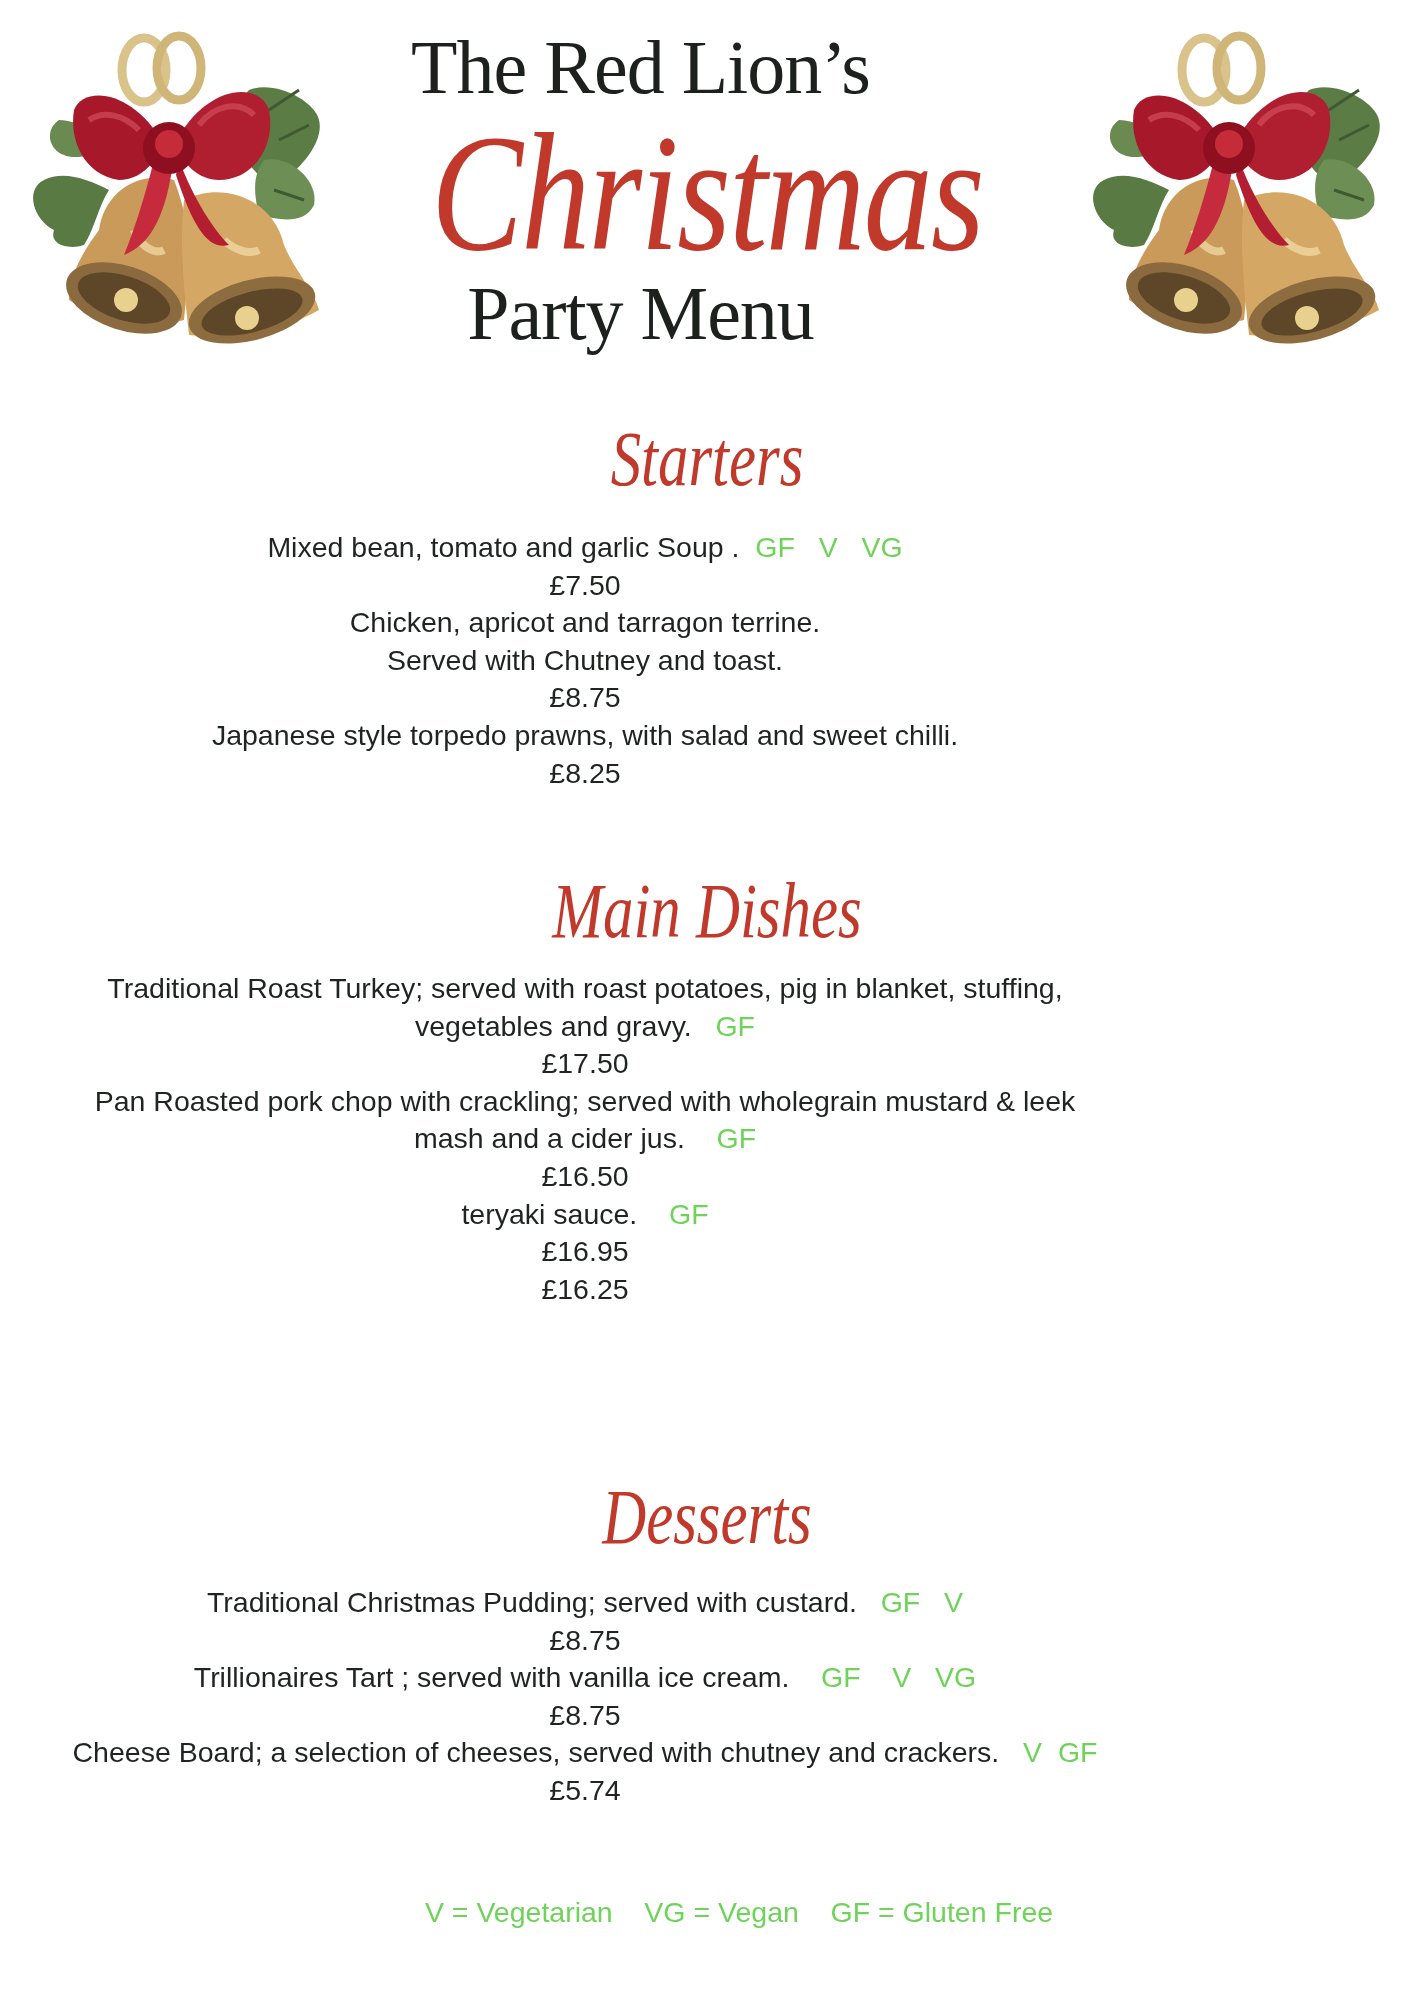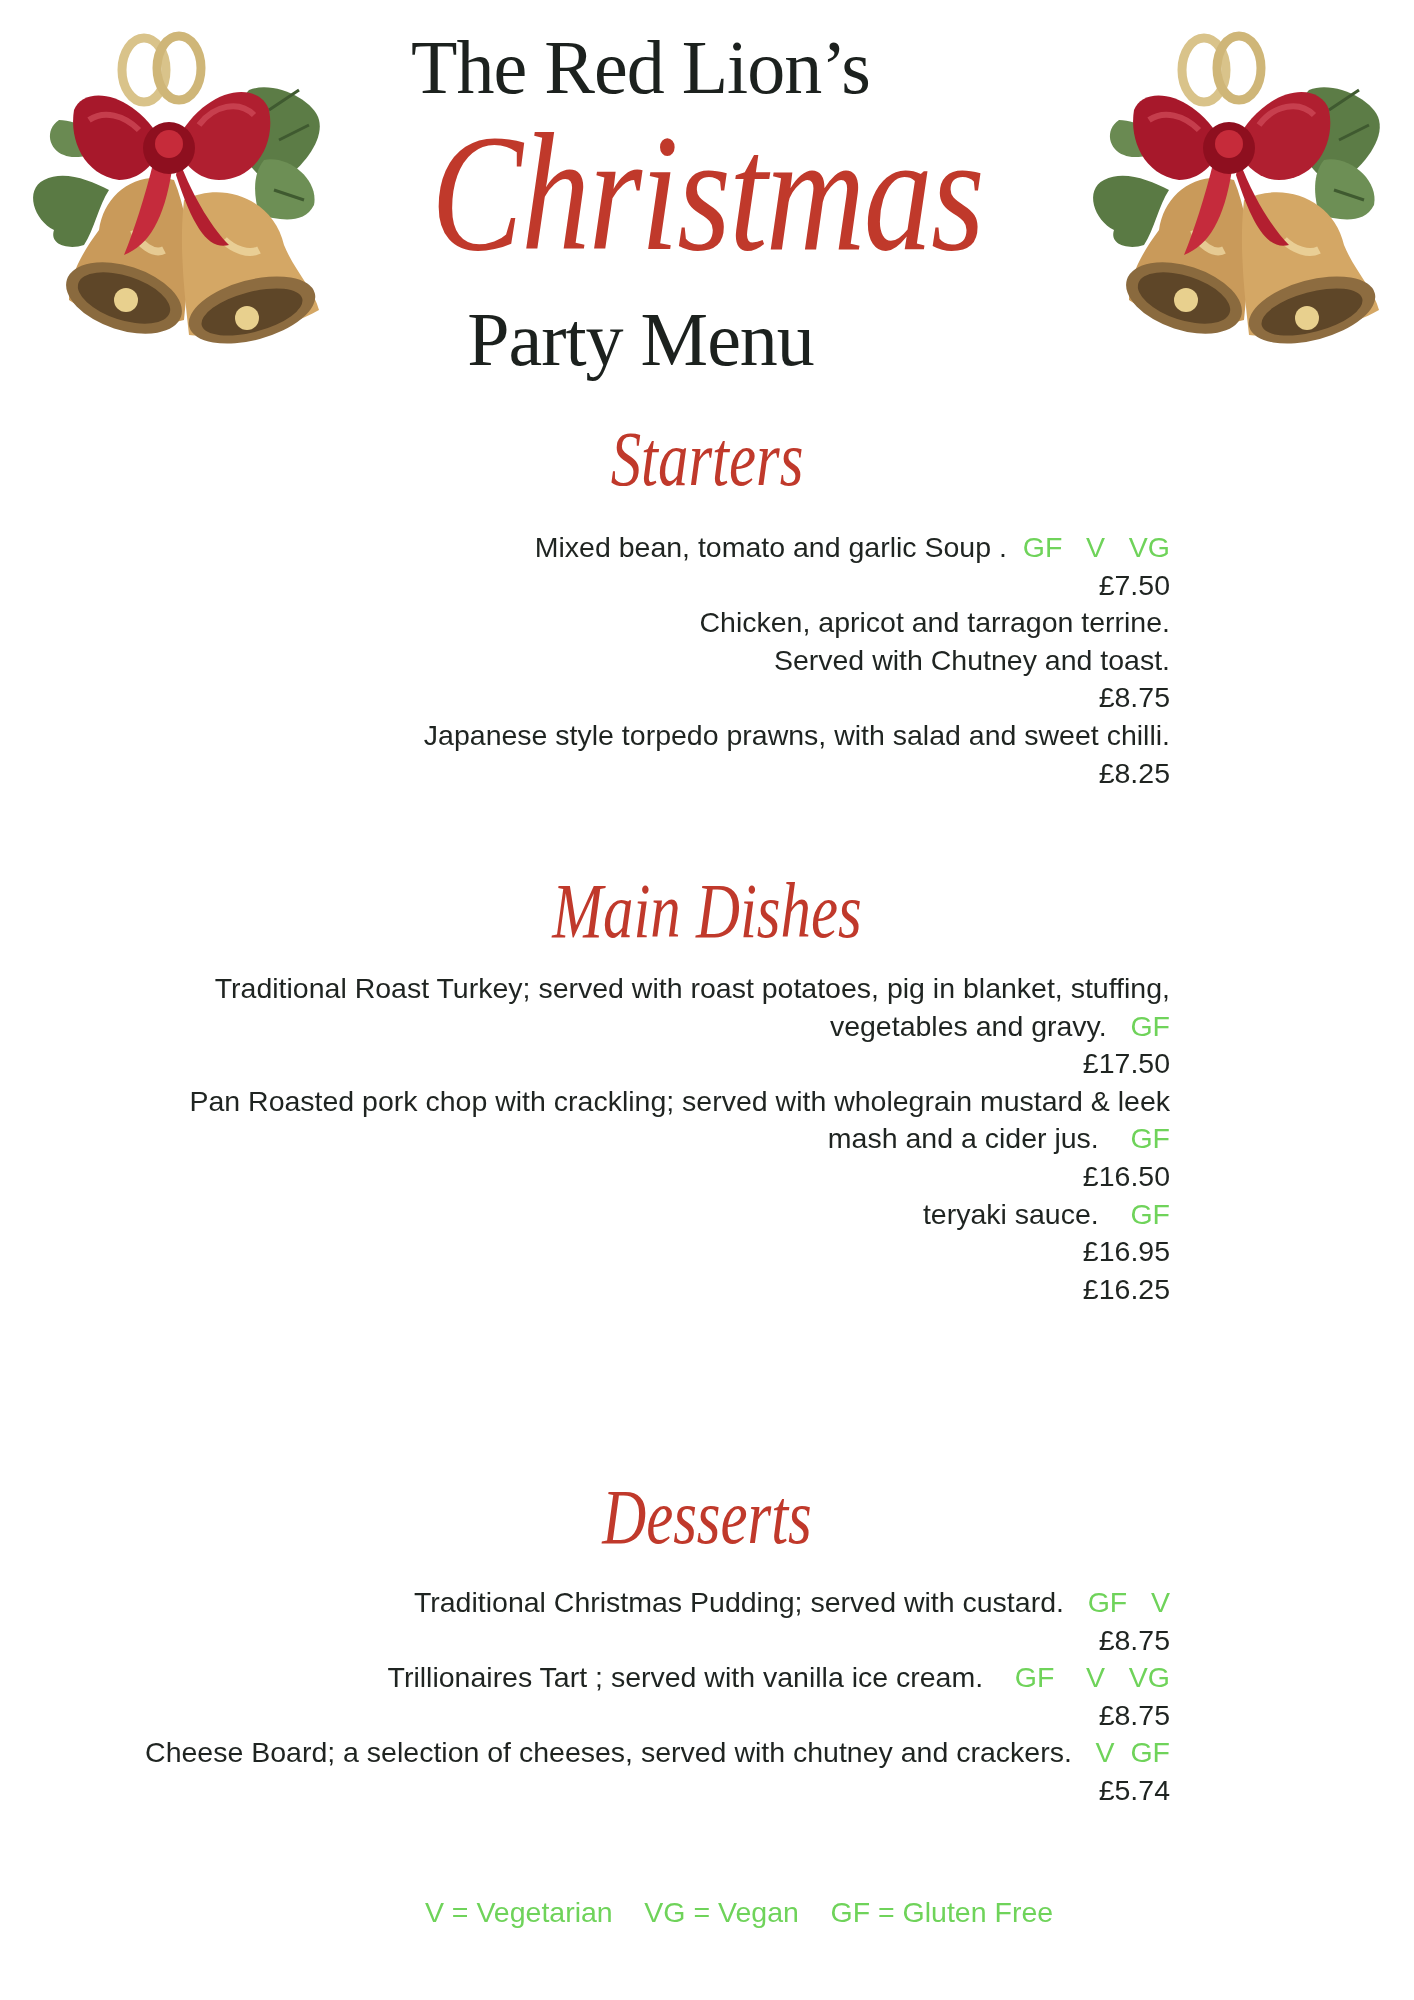--- a/index.html
+++ b/index.html
@@ -34,21 +34,21 @@
       color: #1c211e;
       letter-spacing: -1px;
       white-space: nowrap;
     }
     .title-line1 {
       top: 22px;
       font-size: 76px;
       line-height: 90px;
     }
     .title-line3 {
-      top: 294px;
+      top: 268px;
       font-size: 76px;
       line-height: 90px;
     }
     .title-script {
       position: absolute;
       left: 0;
       top: 92px;
       width: 1414px;
       text-align: center;
       font-family: "Liberation Serif", "DejaVu Serif", serif;
@@ -77,21 +77,21 @@
       white-space: nowrap;
     }
     .h-starters { top: 404px; }
     .h-mains { top: 856px; }
     .h-desserts { top: 1462px; }
 
     .section-body {
       position: absolute;
       left: 0;
       width: 1170px;
-      text-align: right;
+      text-align: center;
       font-size: 28.5px;
       line-height: 37.6px;
       color: #1f2421;
     }
     .b-starters { top: 529px; }
     .b-mains { top: 970px; }
     .b-desserts { top: 1584px; }
 
     .menu-line {
       display: block;

